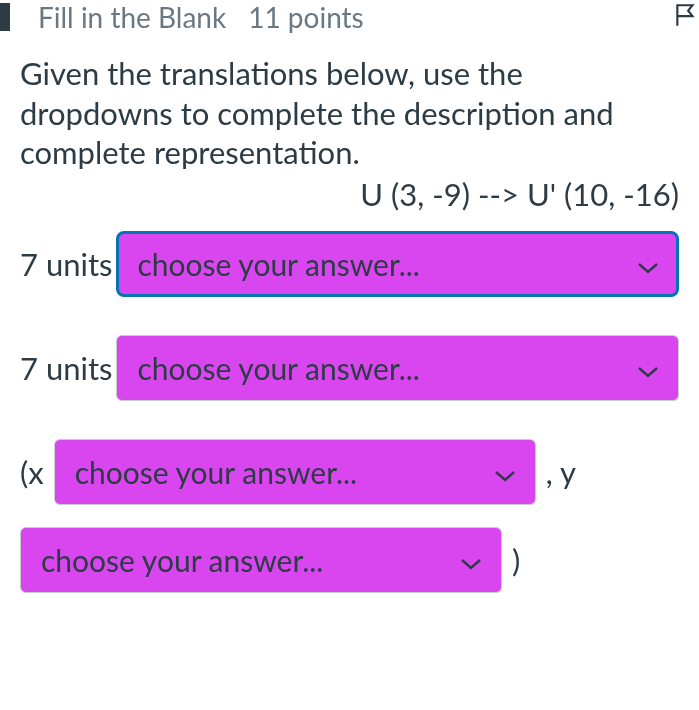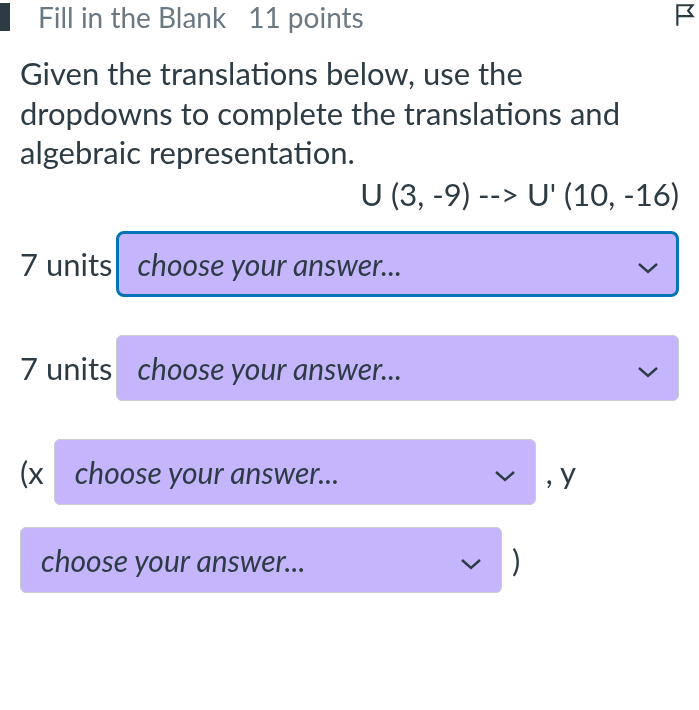--- a/index.html
+++ b/index.html
@@ -74,28 +74,27 @@
     }
     .row .prefix {
       white-space: nowrap;
     }
     .dropdown {
       display: flex;
       align-items: flex-start;
       justify-content: space-between;
       border: 1px solid #c7cdd1;
       border-radius: 6px;
-      background: #c4b5fd;
+      background: #d946ef;
       padding: 14px 18px 14px 20px;
       cursor: pointer;
       color: #2d3b45;
       font-size: 30px;
       flex-grow: 1;
       min-width: 0;
-      font-style: italic;
     }
     .dropdown.focused {
       border: 3px solid #0374b5;
       border-radius: 8px;
       padding: 12px 16px 12px 18px;
     }
     .dropdown-text {
       color: #2d3b45;
       white-space: nowrap;
       overflow: hidden;
@@ -149,21 +148,21 @@
     <span>11 points</span>
   </div>
   <div class="flag-icon">
     <svg viewBox="0 0 24 24">
         <path d="M4 2 L4 22 M4 3 L18 3 L14 8 L18 13 L4 13"></path>
       </svg>
   </div>
 </div>
 
 <div class="question-body">
-  <div class="question-text">Given the translations below, use the dropdowns to complete the translations and algebraic representation.</div>
+  <div class="question-text">Given the translations below, use the dropdowns to complete the description and complete representation.</div>
   <div class="transform-line">U (3, -9) --&gt; U' (10, -16)</div>
 
   <div class="row">
     <span class="prefix">7 units</span>
     <div class="dropdown focused">
       <span class="dropdown-text">choose your answer...</span>
       <span class="chevron">
         <svg viewBox="0 0 24 14">
             <polyline points="3,3 12,11 21,3"></polyline>
           </svg>

